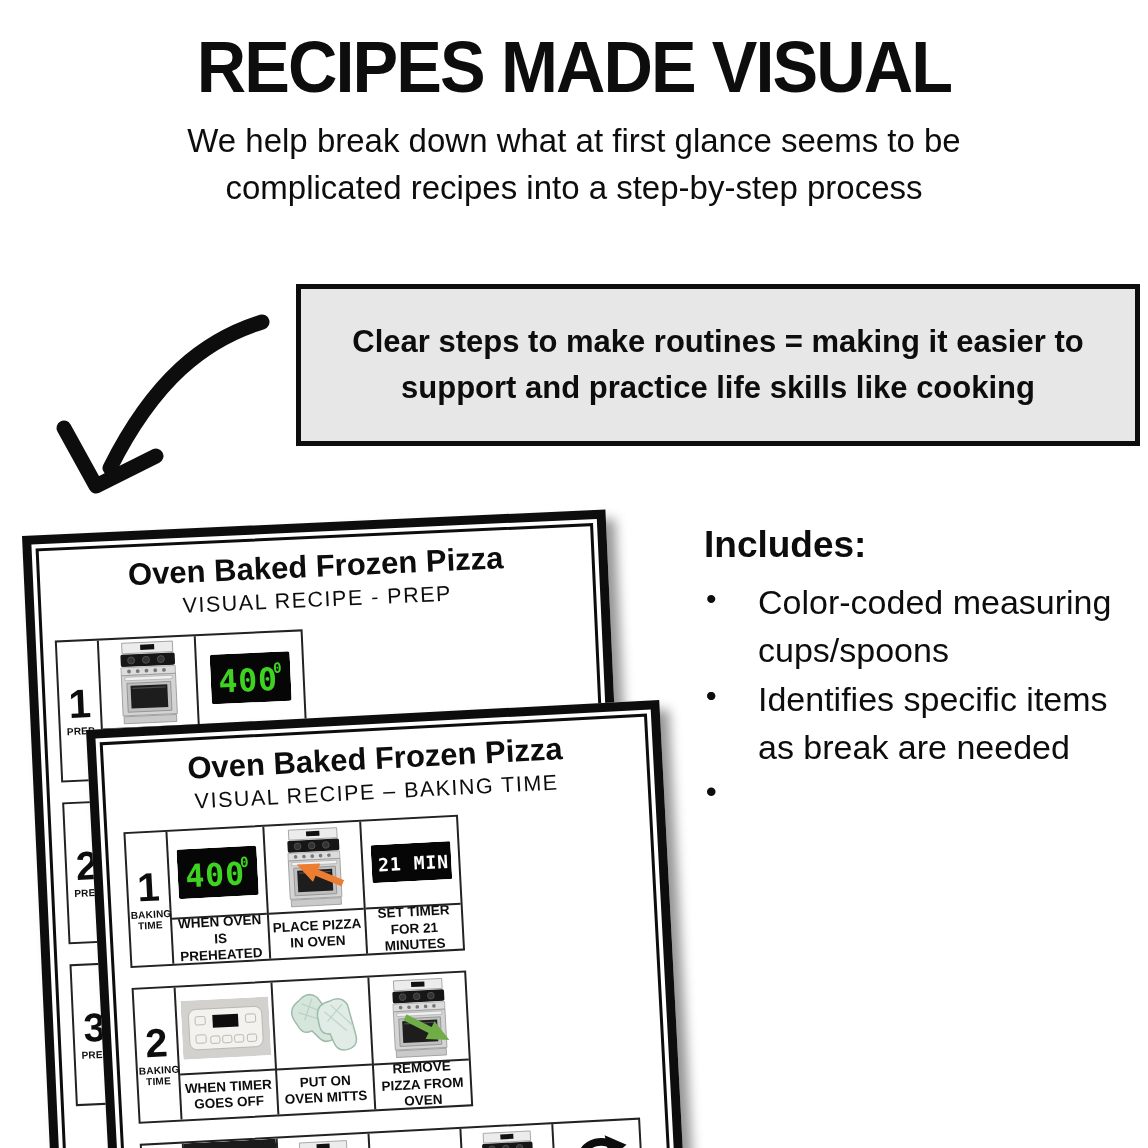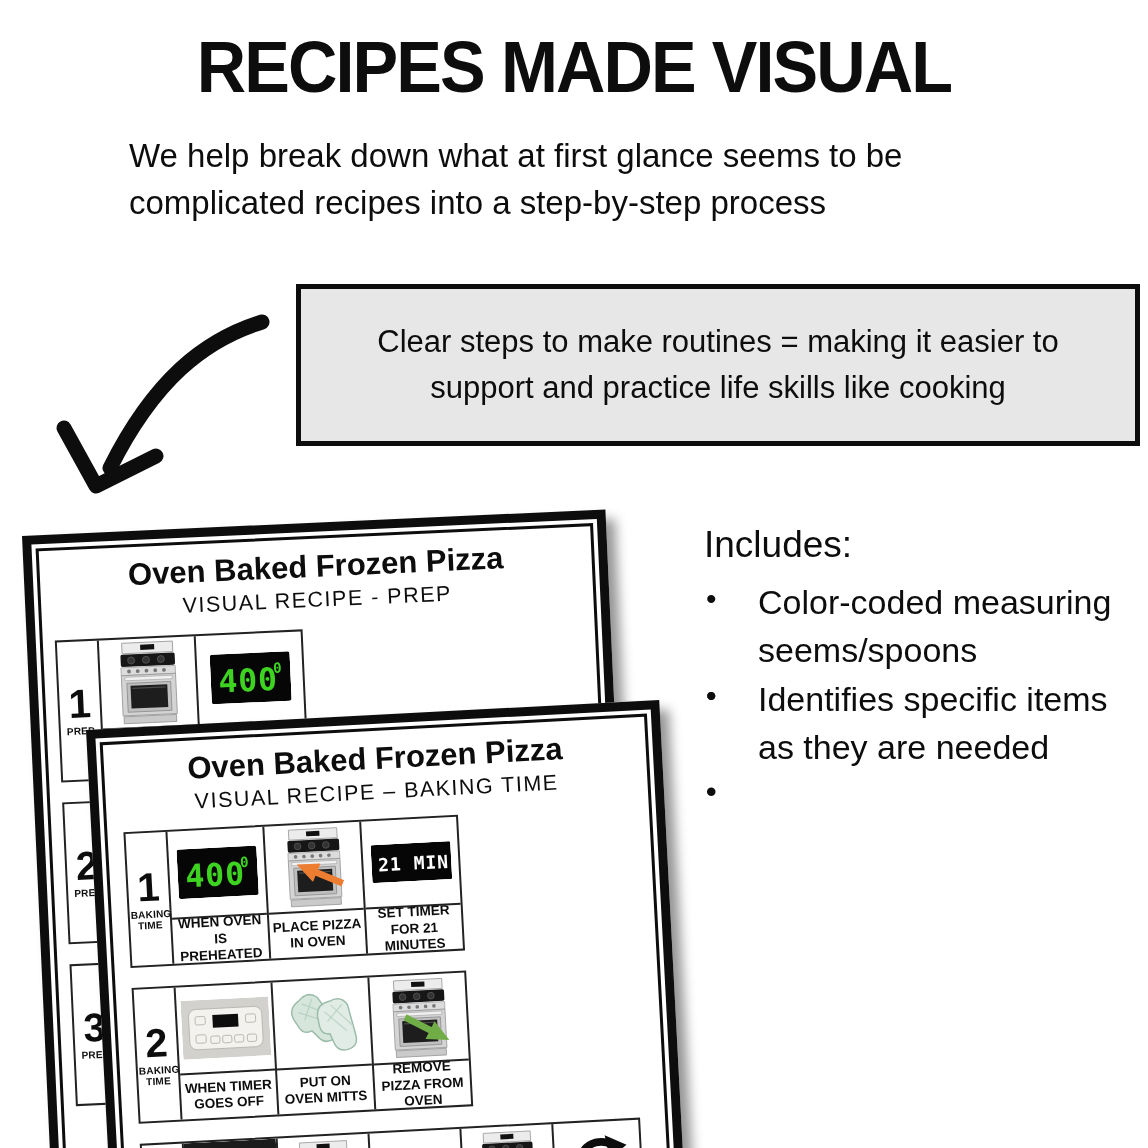--- a/index.html
+++ b/index.html
@@ -8,35 +8,35 @@
     background:#ffffff;color:#0d0d0d;
     font-family:"Liberation Sans", sans-serif;
   }
   
   .page-title{
     position:absolute;left:0;top:26px;width:1148px;margin:0;
     text-align:center;font-size:72px;font-weight:bold;letter-spacing:-2px;
     transform:scaleX(.95);
   }
   .page-subtitle{
-    position:absolute;left:114px;top:118px;width:920px;margin:15px;
-    text-align:left;font-size:33px;line-height:1.42;font-weight:normal;
+    position:absolute;left:114px;top:118px;width:920px;margin:0;
+    text-align:center;font-size:33px;line-height:1.42;font-weight:normal;
   }
   
   .callout{
     position:absolute;left:296px;top:284px;width:782px;height:148px;
     background:#e7e7e7;border:5px solid #0d0d0d;
     display:flex;align-items:center;justify-content:flex-start;
-    text-align:center;font-size:31px;font-weight:normal;line-height:1.5;
+    text-align:center;font-size:31px;font-weight:bold;line-height:1.5;
     padding:2px 26px;box-sizing:content-box;
   }
   .curved-arrow{position:absolute;left:52px;top:296px;z-index:3;}
   
   .includes{position:absolute;left:700px;top:524px;width:440px;}
-  .includes h2{margin:0 0 12px 4px;font-size:37px;font-weight:normal;}
+  .includes h2{margin:0 0 12px 4px;font-size:37px;font-weight:bold;}
   .includes ul{list-style:none;margin:0;padding:0;}
   .includes li{
     position:relative;padding-left:58px;font-size:34px;line-height:1.42;
   }
   .includes li .dot{position:absolute;left:6px;top:0;font-size:30px;}
   .includes li.bold{font-weight:bold;}
   
   .card{
     position:absolute;background:#fff;border:9px solid #0d0d0d;
     box-shadow:9px 10px 12px rgba(0,0,0,.42);
@@ -172,28 +172,28 @@
 <svg class="curved-arrow" width="232" height="210" viewBox="0 0 232 210">
   <path d="M210,26 C152,44 102,84 58,172" fill="none" stroke="#0d0d0d" stroke-width="15" stroke-linecap="round"></path>
   <path d="M12,132 L44,190 L104,160" fill="none" stroke="#0d0d0d" stroke-width="15" stroke-linecap="round" stroke-linejoin="round"></path>
 </svg>
 
 <div class="includes">
   <h2>Includes:</h2>
   <ul>
     <li>
       <span class="dot">•</span>
-      <span>Color-coded measuring seems/spoons</span>
+      <span>Color-coded measuring cups/spoons</span>
     </li>
     <li>
       <span class="dot">•</span>
     </li>
     <li>
       <span class="dot">•</span>
-      <span>Identifies specific items as they are needed</span>
+      <span>Identifies specific items as break are needed</span>
     </li>
     <li class="bold">
       <span class="dot">•</span>
     </li>
   </ul>
 </div>
 
 <div class="card card-back">
   <div class="card-inner">
     <h3 class="card-title">Oven Baked Frozen Pizza</h3>

